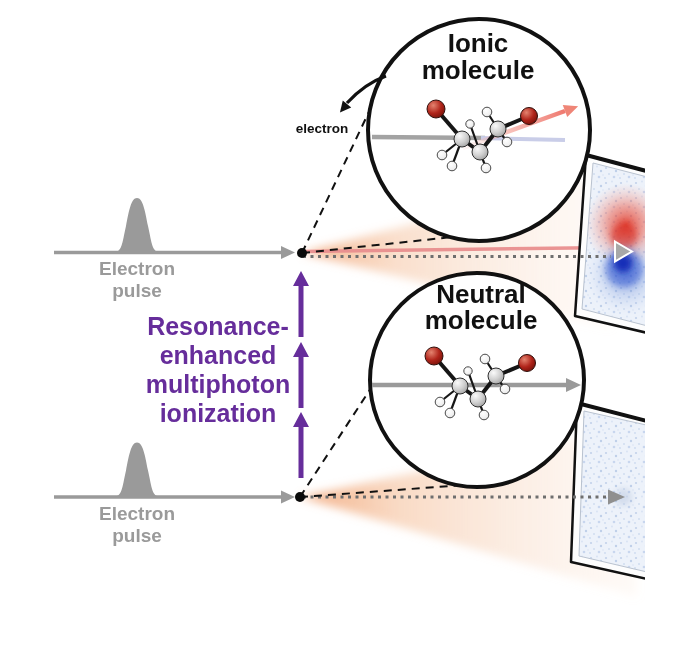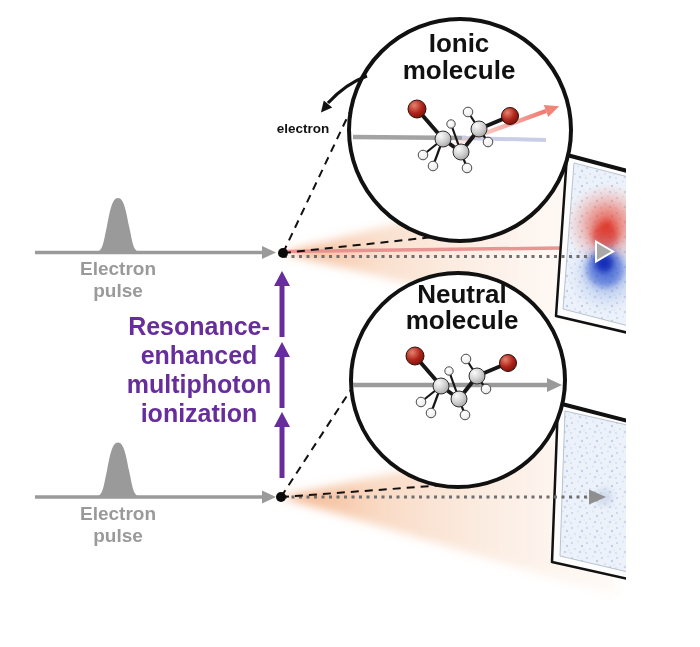--- a/index.html
+++ b/index.html
@@ -1,17 +1,17 @@
 <!DOCTYPE html>
 <html><head>
 <meta charset="utf-8">
 <style>
   html,body{margin:0;padding:0;background:#fff;}
   .figure{position:relative;width:626px;height:647px;background:#ffffff;overflow:hidden;
-          font-family:"Liberation Sans", sans-serif;}
+          font-family:"Liberation Sans", sans-serif;margin-left:19px;}
   svg{position:absolute;top:0;left:0;}
   text{font-family:"Liberation Sans", sans-serif;font-weight:bold;}
   .gray-label{fill:#9a9a9a;font-size:19px;}
   .purple-label{fill:#662d9b;font-size:25px;}
   .circle-title{fill:#111111;font-size:26px;}
   .electron-label{fill:#111111;font-size:13.5px;}
 </style>
 </head>
 <body>
 

